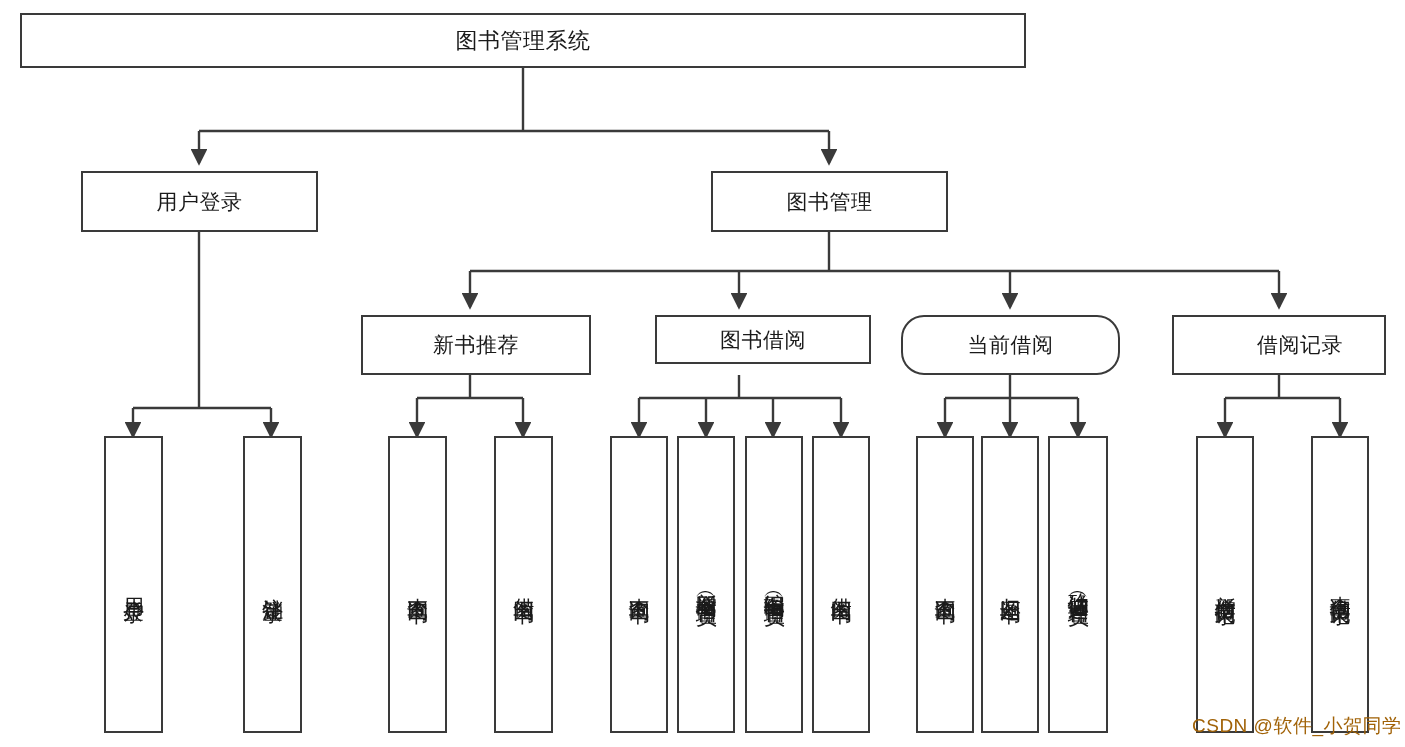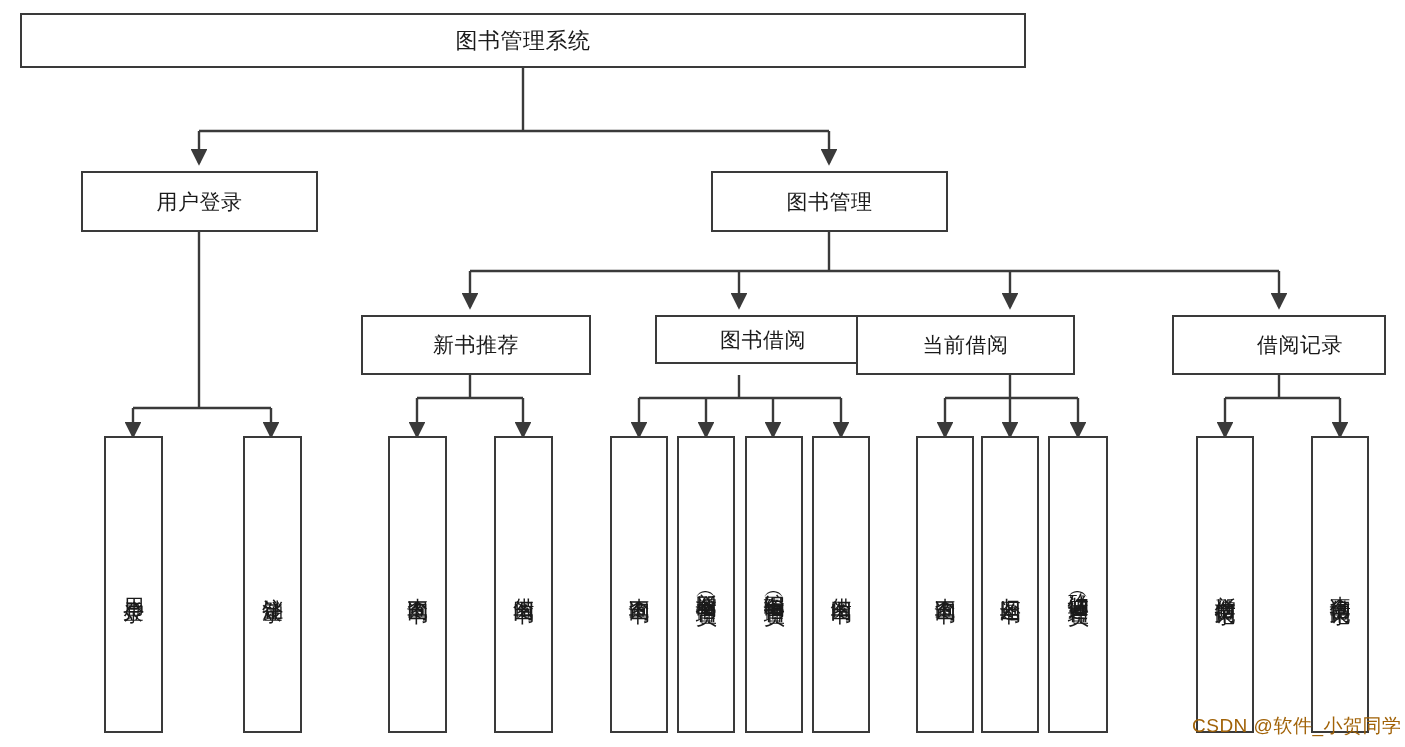--- a/index.html
+++ b/index.html
@@ -130,21 +130,21 @@
   <div class="node horiz" style="left:711px; top:171px; width:237px; height:61px;">
     <span>图书管理</span>
   </div>
 
   <div class="node horiz" style="left:361px; top:315px; width:230px; height:60px;">
     <span>新书推荐</span>
   </div>
   <div class="node horiz" style="left:631px; top:315px; width:216px; height:49px;margin-left:24px;">
     <span>图书借阅</span>
   </div>
-  <div class="node horiz" style="left:856px; top:315px; width:219px; height:60px;">
+  <div class="node horiz" style="left:901px; top:315px; width:219px; height:60px;border-radius:23px;">
     <span>当前借阅</span>
   </div>
   <div class="node horiz" style="left:1172px; top:315px; width:214px; height:60px;padding-left:42px;">
     <span>借阅记录</span>
   </div>
 
   <div class="node vert" style="left:104px; top:436px; width:59px; height:297px;">
     <span class="vtext">用户登录</span>
   </div>
   <div class="node vert" style="left:243px; top:436px; width:59px; height:297px;">

